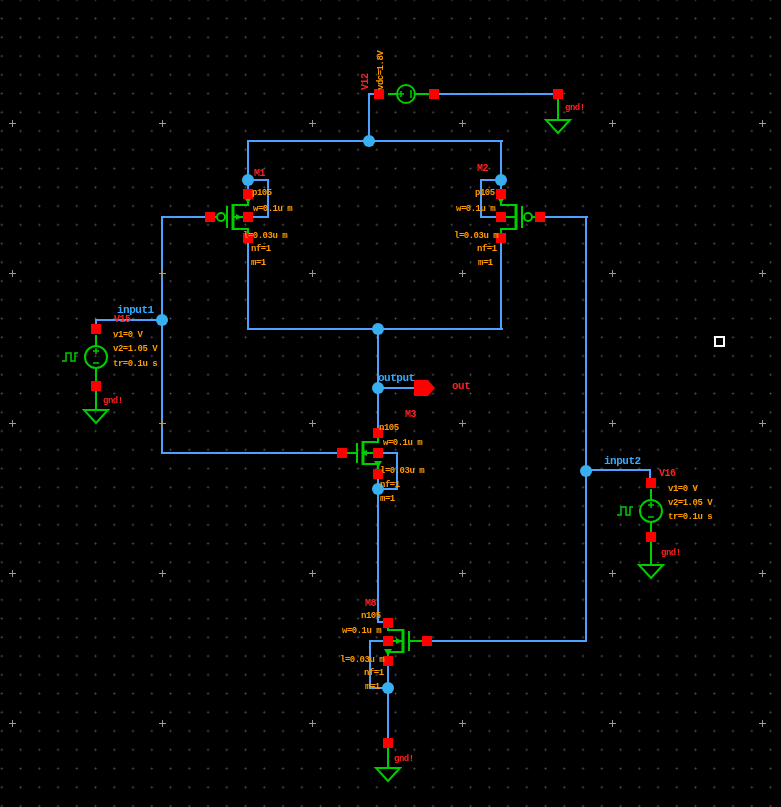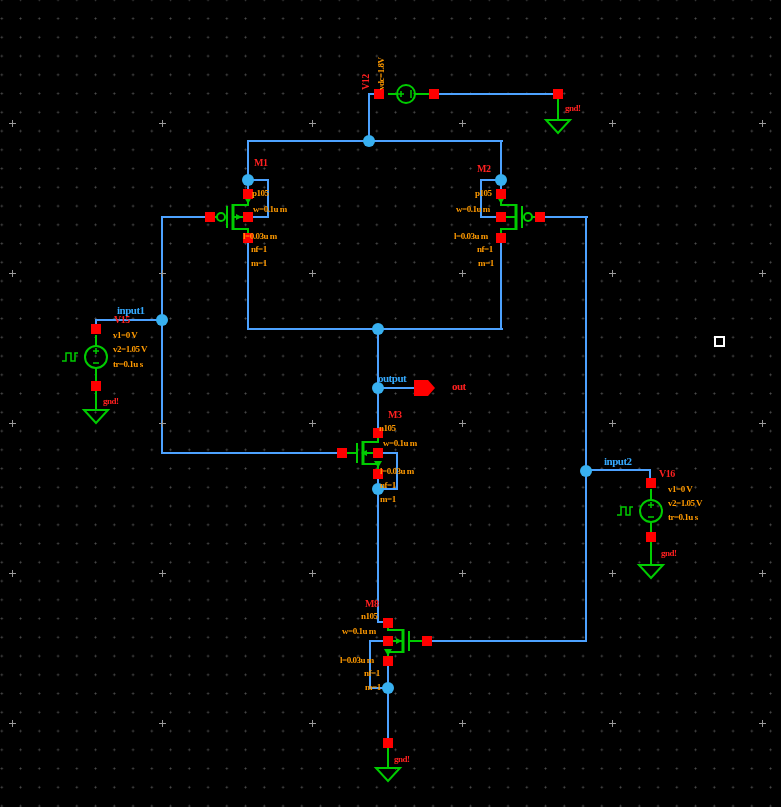--- a/index.html
+++ b/index.html
@@ -5,21 +5,21 @@
   :root{
     --wire:#4da2ff; --junction:#38b0f0; --symbol-green:#00cc00; --pin-red:#ff0000;
     --instance-label:#ff2020; --param-label:#ff9a00; --net-label:#35aaff; --bg:#000000;
   }
   html,body{margin:0;padding:0;background:#000;}
   #scene{
     position:relative; width:781px; height:807px; overflow:hidden;
     background-color:var(--bg);
     background-image:radial-gradient(circle, #4e4e4e 0 .9px, transparent 1.1px);
     background-size:18.75px 18.75px; background-position:11.2px 9.2px;
-    font-family:Liberation Serif, serif;
+    font-family:Liberation Mono, monospace;
   }
   .w{position:absolute; background:var(--wire);}
   .p{position:absolute; width:10px; height:10px; background:var(--pin-red);}
   .d{position:absolute; width:12px; height:12px; border-radius:50%; background:var(--junction);}
   .lab{position:absolute; white-space:pre; font-weight:bold; letter-spacing:-0.5px; line-height:1;}
   .net{color:var(--net-label); font-size:11px;}
   .ins{color:var(--instance-label); font-size:10px;}
   .org{color:var(--param-label); font-size:9px;}
   .gnd{color:var(--instance-label); font-size:9px;}
   .rot{transform:rotate(-90deg); transform-origin:0 0;}
@@ -247,35 +247,35 @@
   <div class="lab org" style="left:113px;top:360px">tr=0.1u s</div>
   <div class="lab gnd" style="left:103px;top:397px">gnd!</div>
 
   <div class="lab net" style="left:604px;top:456px">input2</div>
   <div class="lab ins" style="left:659px;top:469px">V16</div>
   <div class="lab org" style="left:668px;top:485px">v1=0 V</div>
   <div class="lab org" style="left:668px;top:499px">v2=1.05 V</div>
   <div class="lab org" style="left:668px;top:513px">tr=0.1u s</div>
   <div class="lab gnd" style="left:661px;top:549px">gnd!</div>
 
-  <div class="lab ins" style="left:254px;top:158px">M1</div>
+  <div class="lab ins" style="left:254px;top:169px">M1</div>
   <div class="lab org" style="left:252px;top:189px">p105</div>
   <div class="lab org" style="left:253px;top:205px">w=0.1u m</div>
   <div class="lab org" style="left:243px;top:232px">l=0.03u m</div>
   <div class="lab org" style="left:251px;top:245px">nf=1</div>
   <div class="lab org" style="left:251px;top:259px">m=1</div>
 
   <div class="lab ins" style="left:477px;top:164px">M2</div>
   <div class="lab org" style="left:475px;top:189px">p105</div>
   <div class="lab org" style="left:456px;top:205px">w=0.1u m</div>
   <div class="lab org" style="left:454px;top:232px">l=0.03u m</div>
   <div class="lab org" style="left:477px;top:245px">nf=1</div>
   <div class="lab org" style="left:478px;top:259px">m=1</div>
 
-  <div class="lab ins" style="left:388px;top:410px">M3</div>
+  <div class="lab ins" style="left:405px;top:410px">M3</div>
   <div class="lab org" style="left:379px;top:424px">n105</div>
   <div class="lab org" style="left:383px;top:439px">w=0.1u m</div>
   <div class="lab org" style="left:380px;top:467px">l=0.03u m</div>
   <div class="lab org" style="left:380px;top:481px">nf=1</div>
   <div class="lab org" style="left:380px;top:495px">m=1</div>
 
   <div class="lab ins" style="left:365px;top:599px">M8</div>
   <div class="lab org" style="left:361px;top:612px">n105</div>
   <div class="lab org" style="left:342px;top:627px">w=0.1u m</div>
   <div class="lab org" style="left:340px;top:656px">l=0.03u m</div>

